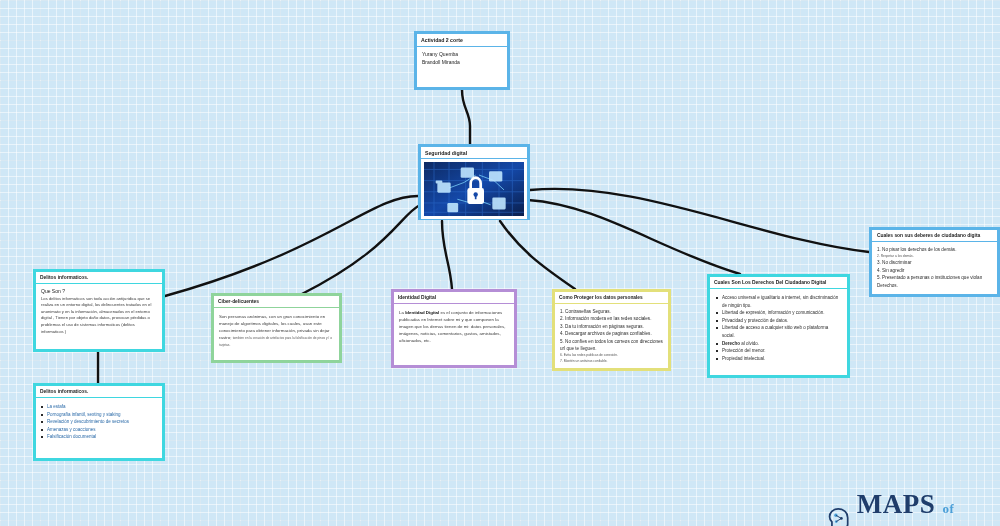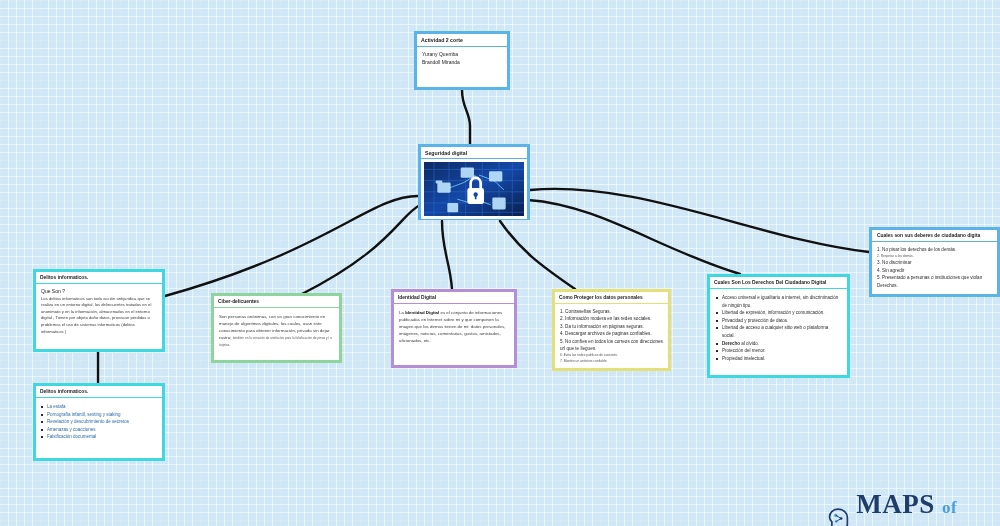--- a/index.html
+++ b/index.html
@@ -74,21 +74,21 @@
   .bullets li{position:relative;padding-left:7px;font-size:4.5px;line-height:7.6px;color:#2b2b2b;}
   .bullets li:before{content:"";position:absolute;left:1px;top:3px;width:2px;height:2px;background:#2b2b2b;}
   .bullets.bluey li{color:#2a6aa8;}
   .bullets li b{font-weight:bold;}
   .tiny{font-size:3.2px;line-height:4.6px;color:#5a5a5a;}
   .strongw{font-weight:bold;color:#111;}
 
   
   #logo{position:absolute;left:828px;top:489px;display:flex;align-items:center;gap:5px;}
   #logo .txt{font-family:"Liberation Serif", serif;font-size:27px;font-weight:bold;color:#1f3d6b;letter-spacing:.5px;}
-  #logo .txt .of{font-size:17px;color:#4a9fd8;font-weight:bold;}
+  #logo .txt .of{font-size:13px;color:#4a9fd8;font-weight:bold;}
 </style>
 </head>
 <body>
 
 <div id="canvas">
 
   <svg id="edges" viewBox="0 0 1000 526">
     <g fill="none" stroke="#111111" stroke-width="2.4" stroke-linecap="round">
       <path d="M462,90 C462,108 470,112 470,126 L470,144"></path>
       <path d="M418,196 C370,196 330,250 165,296"></path>

